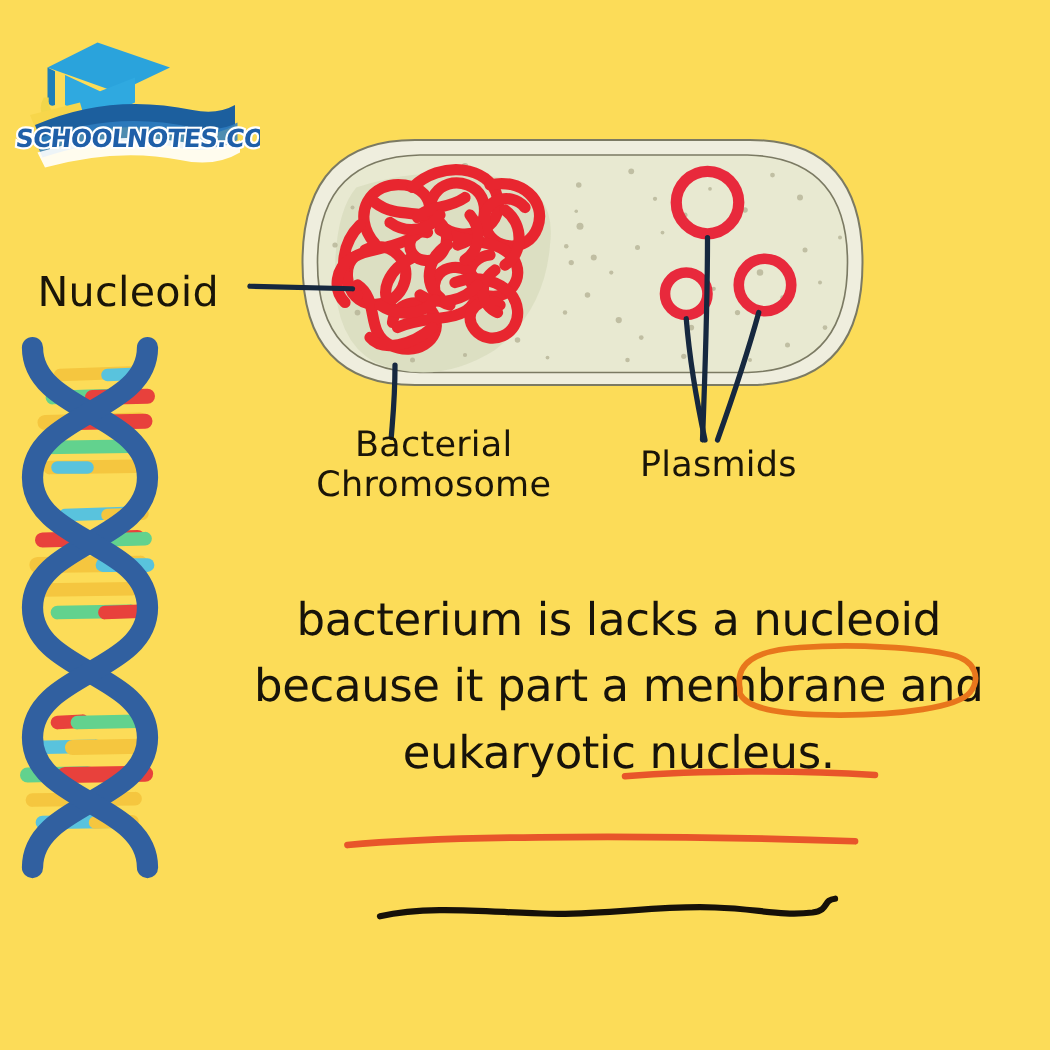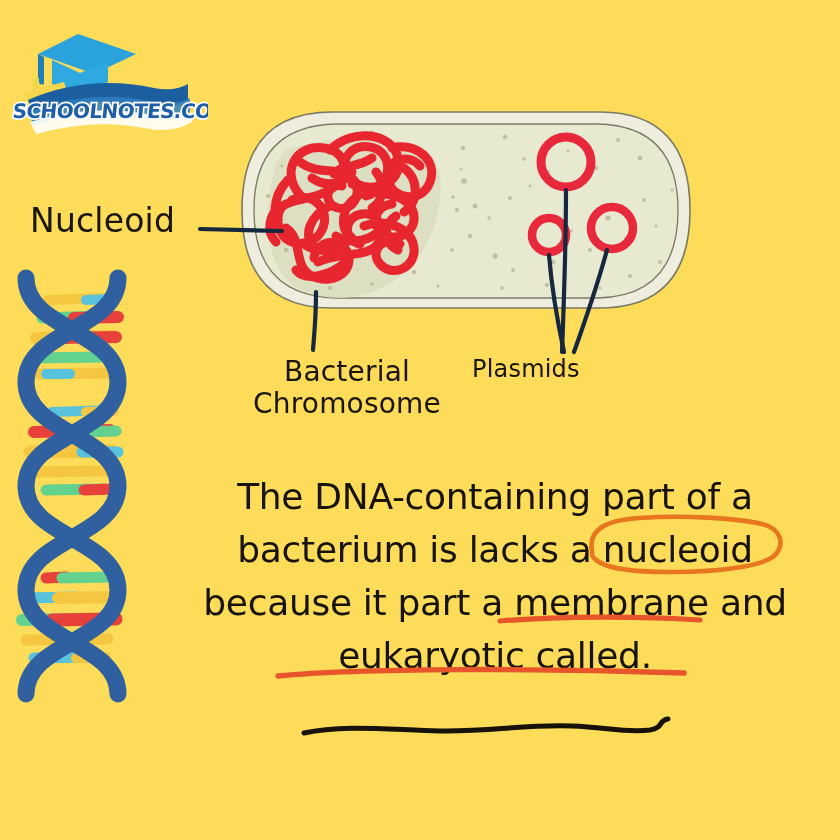--- a/index.html
+++ b/index.html
@@ -39,35 +39,35 @@
     position: absolute;
     color: #1a1508;
     font-family: "DejaVu Sans", sans-serif;
     font-weight: 400;
     letter-spacing: 0.2px;
     white-space: pre;
     line-height: 1.16;
   }
   #label-nucleoid {
     left: 30px;
-    top: 202px;
+    top: 215px;
     font-size: 33px;
   }
   #label-chromosome {
     left: 222px;
-    top: 356px;
+    top: 340px;
     font-size: 28px;
     width: 250px;
     text-align: center;
     white-space: normal;
   }
   #label-plasmids {
-    left: 472px;
+    left: 512px;
     top: 356px;
-    font-size: 24px;
+    font-size: 28px;
   }
   
   #paragraph {
     position: absolute;
     left: 150px;
     top: 470px;
     width: 690px;
     text-align: center;
     font-size: 36px;
     line-height: 53px;
@@ -280,24 +280,23 @@
       <path d="M549,255 C552,292 558,324 564,352"></path>
       <path d="M607,250 C596,290 584,324 574,352"></path>
     </g>
   </svg>
 
   <div class="dlabel" id="label-nucleoid">Nucleoid</div>
   <div class="dlabel" id="label-chromosome">Bacterial Chromosome</div>
   <div class="dlabel" id="label-plasmids">Plasmids</div>
 
   <div id="paragraph">
-    <span class="ln">The DNA-containing part of a</span>
     <span class="ln">bacterium is lacks a nucleoid</span>
     <span class="ln">because it part a membrane and</span>
-    <span class="ln">eukaryotic called.</span>
+    <span class="ln">eukaryotic nucleus.</span>
   </div>
 
   <svg class="layer" viewBox="0 0 840 840" style="pointer-events:none;">
 
     <path d="M592,551 C588,531 604,520 640,518 C684,515 736,518 762,524
              C782,529 784,544 776,554 C766,566 720,572 672,572
              C628,572 598,568 592,555 Z" fill="none" stroke="#e8761c" stroke-width="4.6" stroke-linecap="round"></path>
 
     <path d="M500,621 C560,616 640,616 700,620" fill="none" stroke="#e8552a" stroke-width="5.2" stroke-linecap="round"></path>
 

